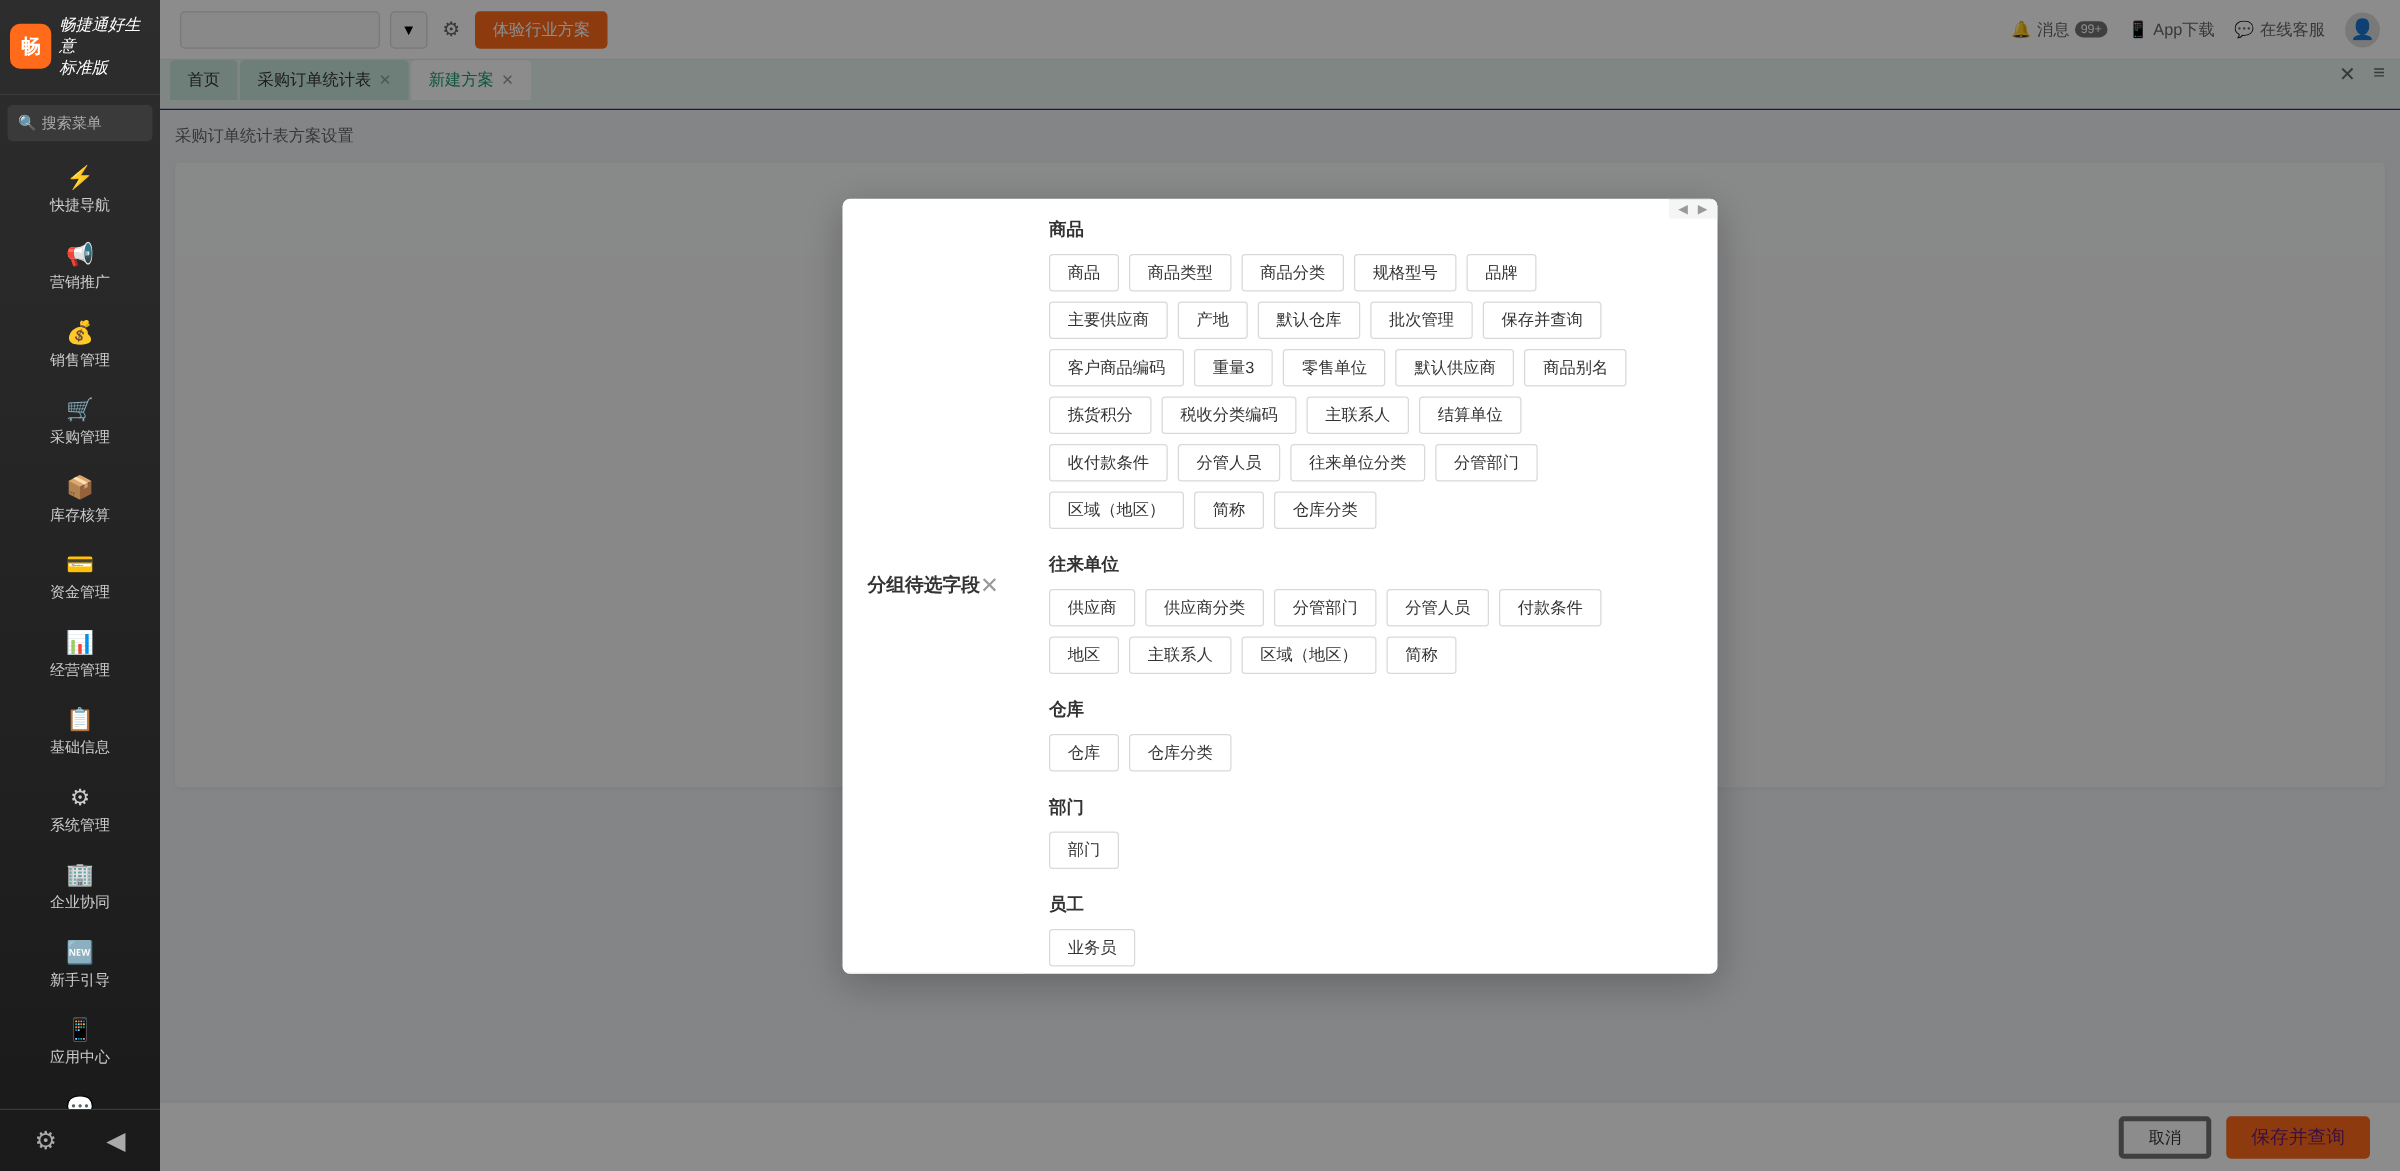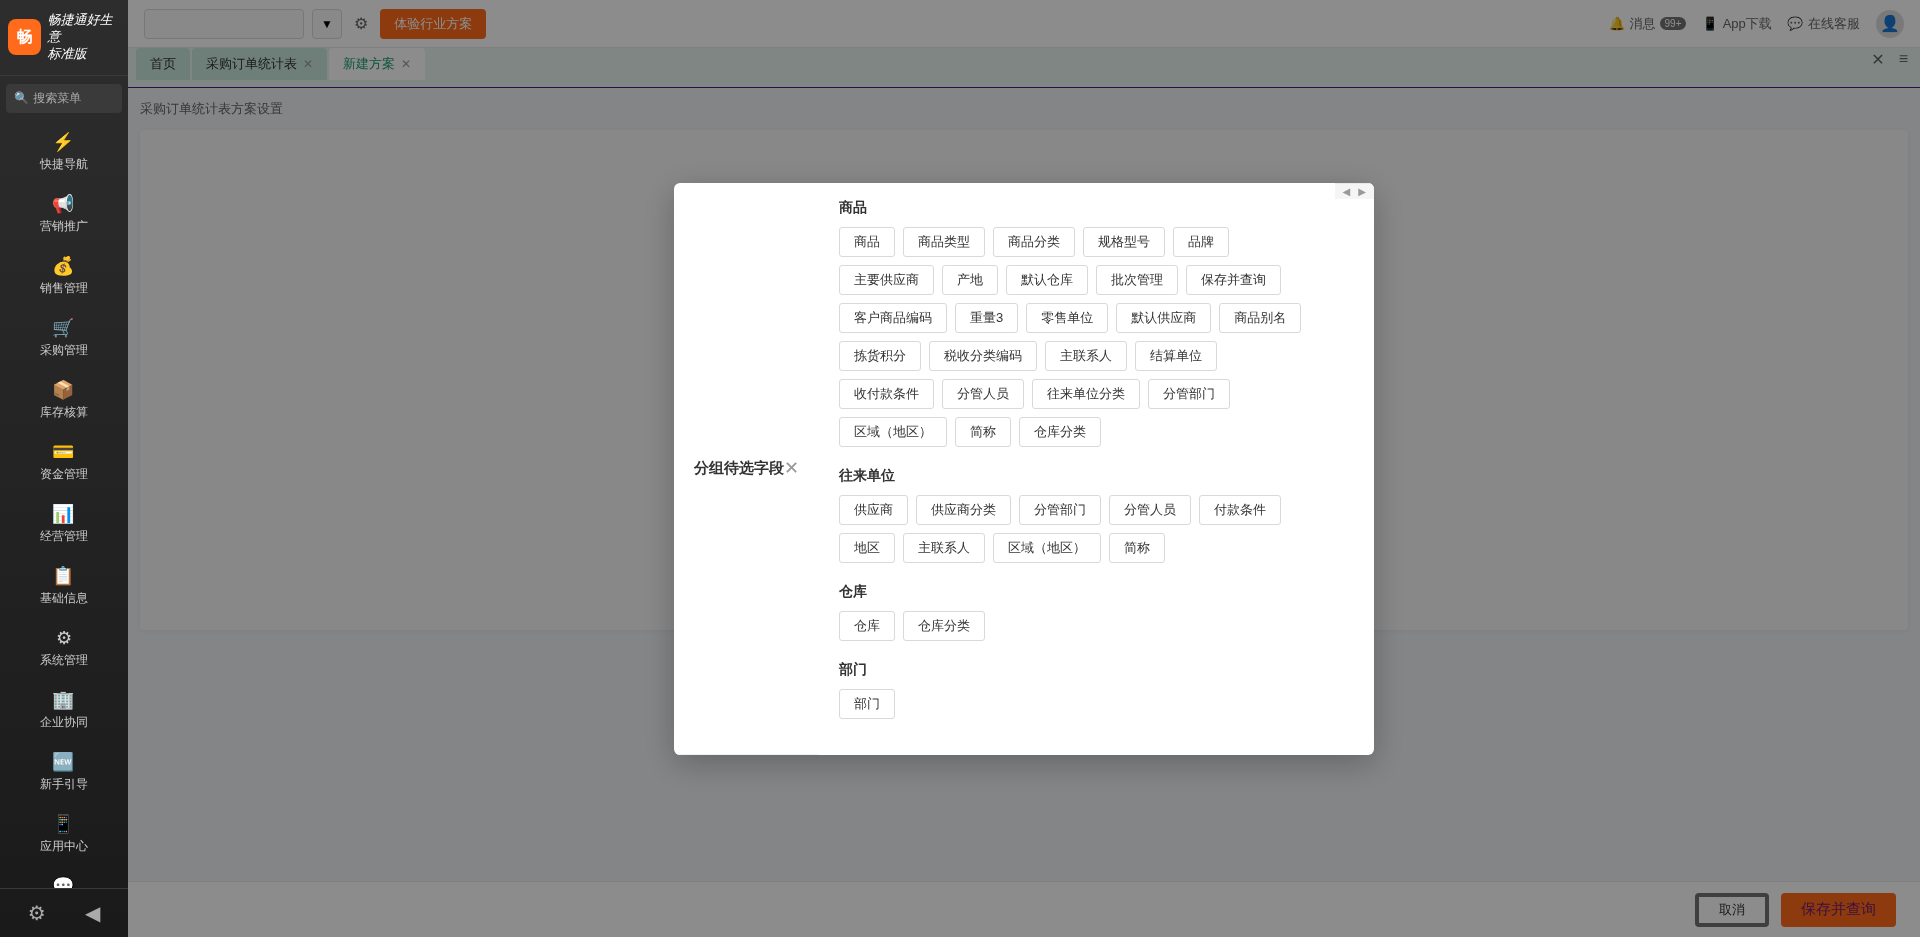--- a/index.html
+++ b/index.html
@@ -344,20 +344,26 @@
             <div class="field-tag">仓库</div>
             <div class="field-tag">仓库分类</div>
           </div>
         </div>
         <div class="field-section">
           <div class="field-section-title">部门</div>
           <div class="field-tags">
             <div class="field-tag">部门</div>
           </div>
         </div>
+        <div class="field-section">
+          <div class="field-section-title">员工</div>
+          <div class="field-tags">
+            <div class="field-tag">业务员</div>
+          </div>
+        </div>
       </div>
     <div class="modal-footer-scroll">
       <span class="scroll-arrow">◀</span>
       <div class="hscroll-track">
         <div class="hscroll-thumb"></div>
       </div>
       <span class="scroll-arrow">▶</span>
     </div>
   </div>
 </div>

